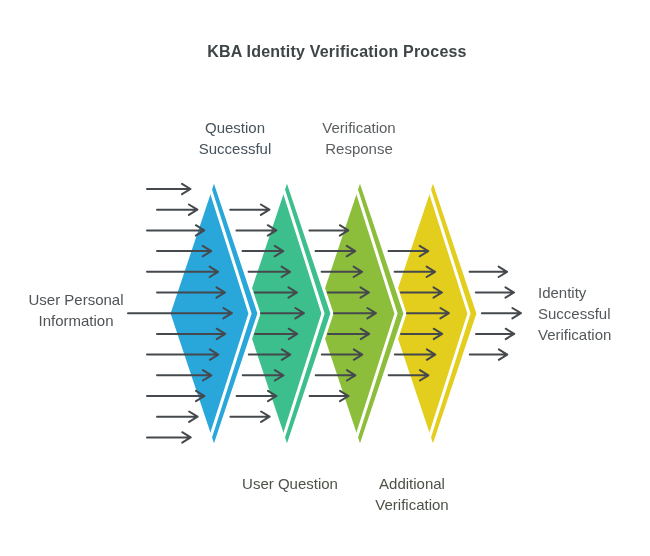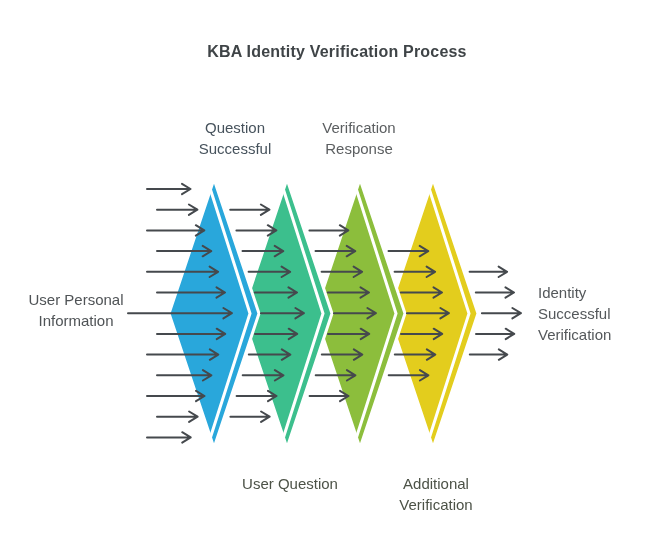--- a/index.html
+++ b/index.html
@@ -28,21 +28,21 @@
     text-align:center;
     white-space:nowrap;
   }
   .label span{display:block;}
   .label.left-align{transform:translate(0,-50%);text-align:left;}
   #lbl-qg{left:235px;top:138px;}
   #lbl-vo{left:359px;top:138px;}
   #lbl-upi{left:76px;top:310px;}
   #lbl-siv{left:538px;top:313px;}
   #lbl-ur{left:290px;top:483px;}
-  #lbl-av{left:436px;top:494px;}
+  #lbl-av{left:412px;top:494px;}
 </style>
 </head>
 <body>
 
 <div class="canvas">
 
   <div class="title" id="diagram-title" style="color: rgb(63, 68, 71);">KBA Identity Verification Process</div>
 
   <svg id="flow" width="650" height="556" viewBox="0 0 650 556">
       <polygon points="433,179 478,313.5 433,448 388,313.5" fill="#E3CD1D" stroke="#FFFFFF" stroke-width="3" stroke-linejoin="miter" stroke-miterlimit="8"></polygon>

